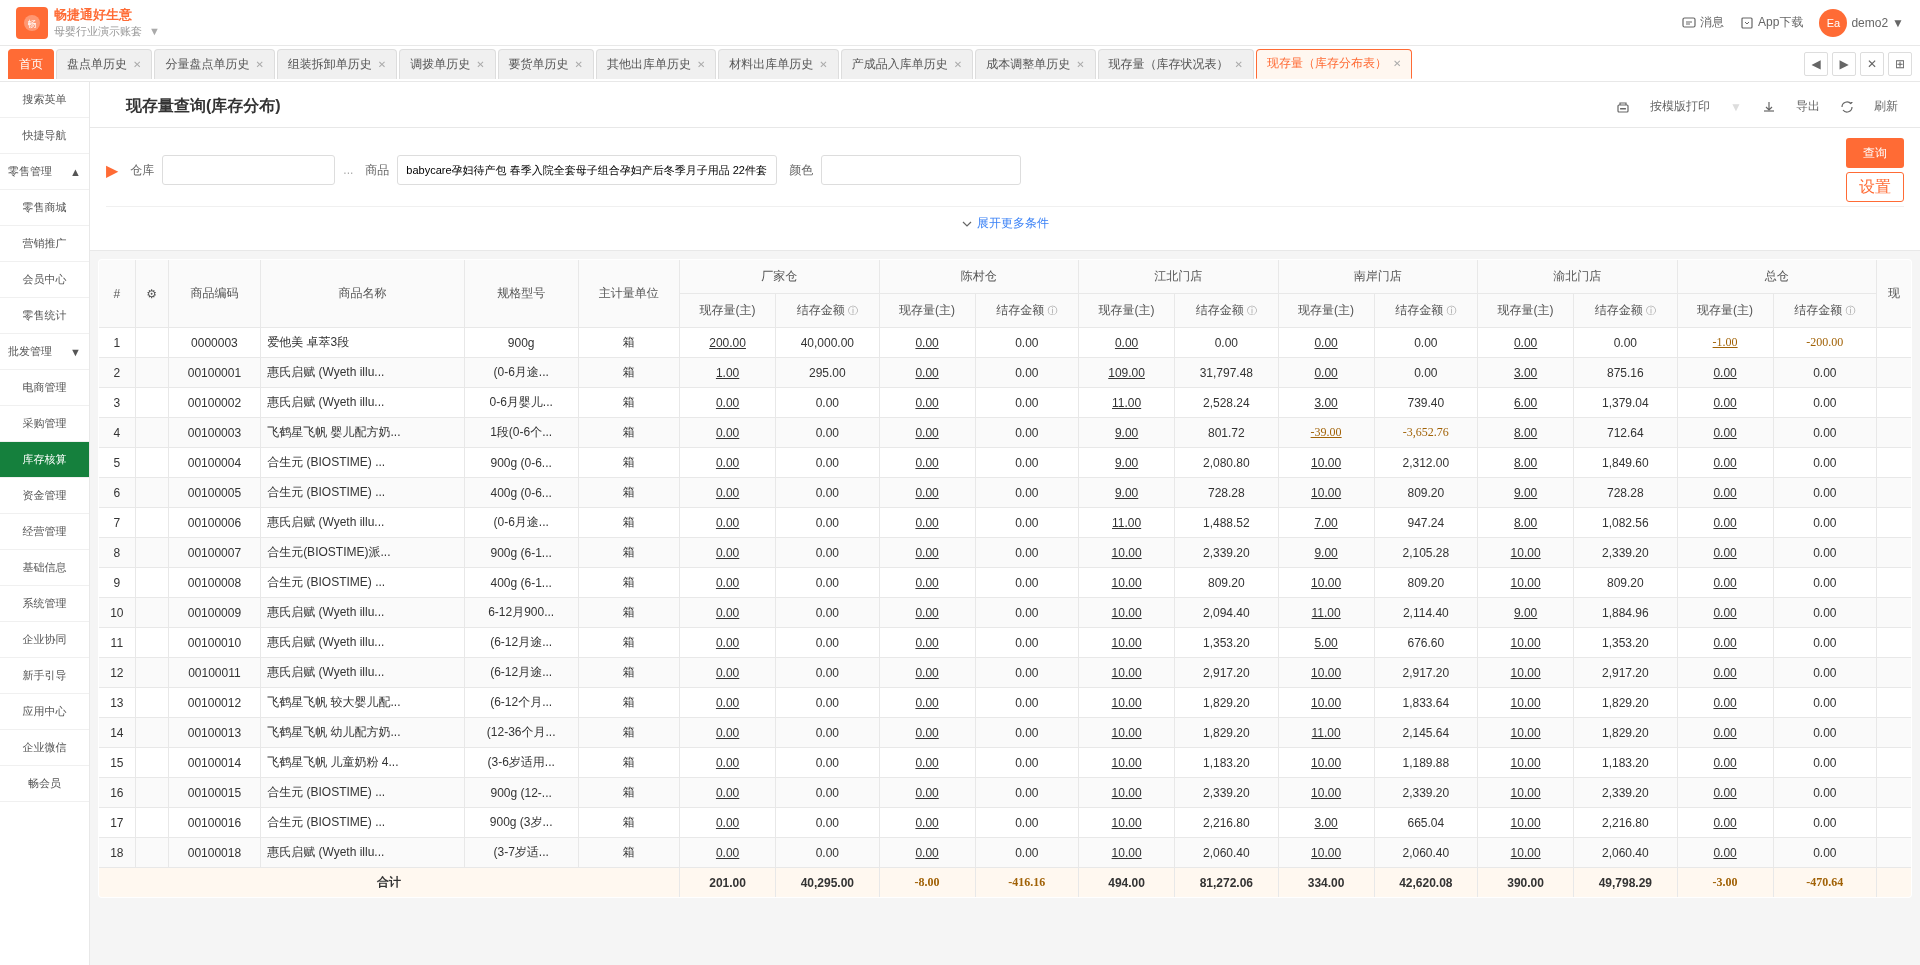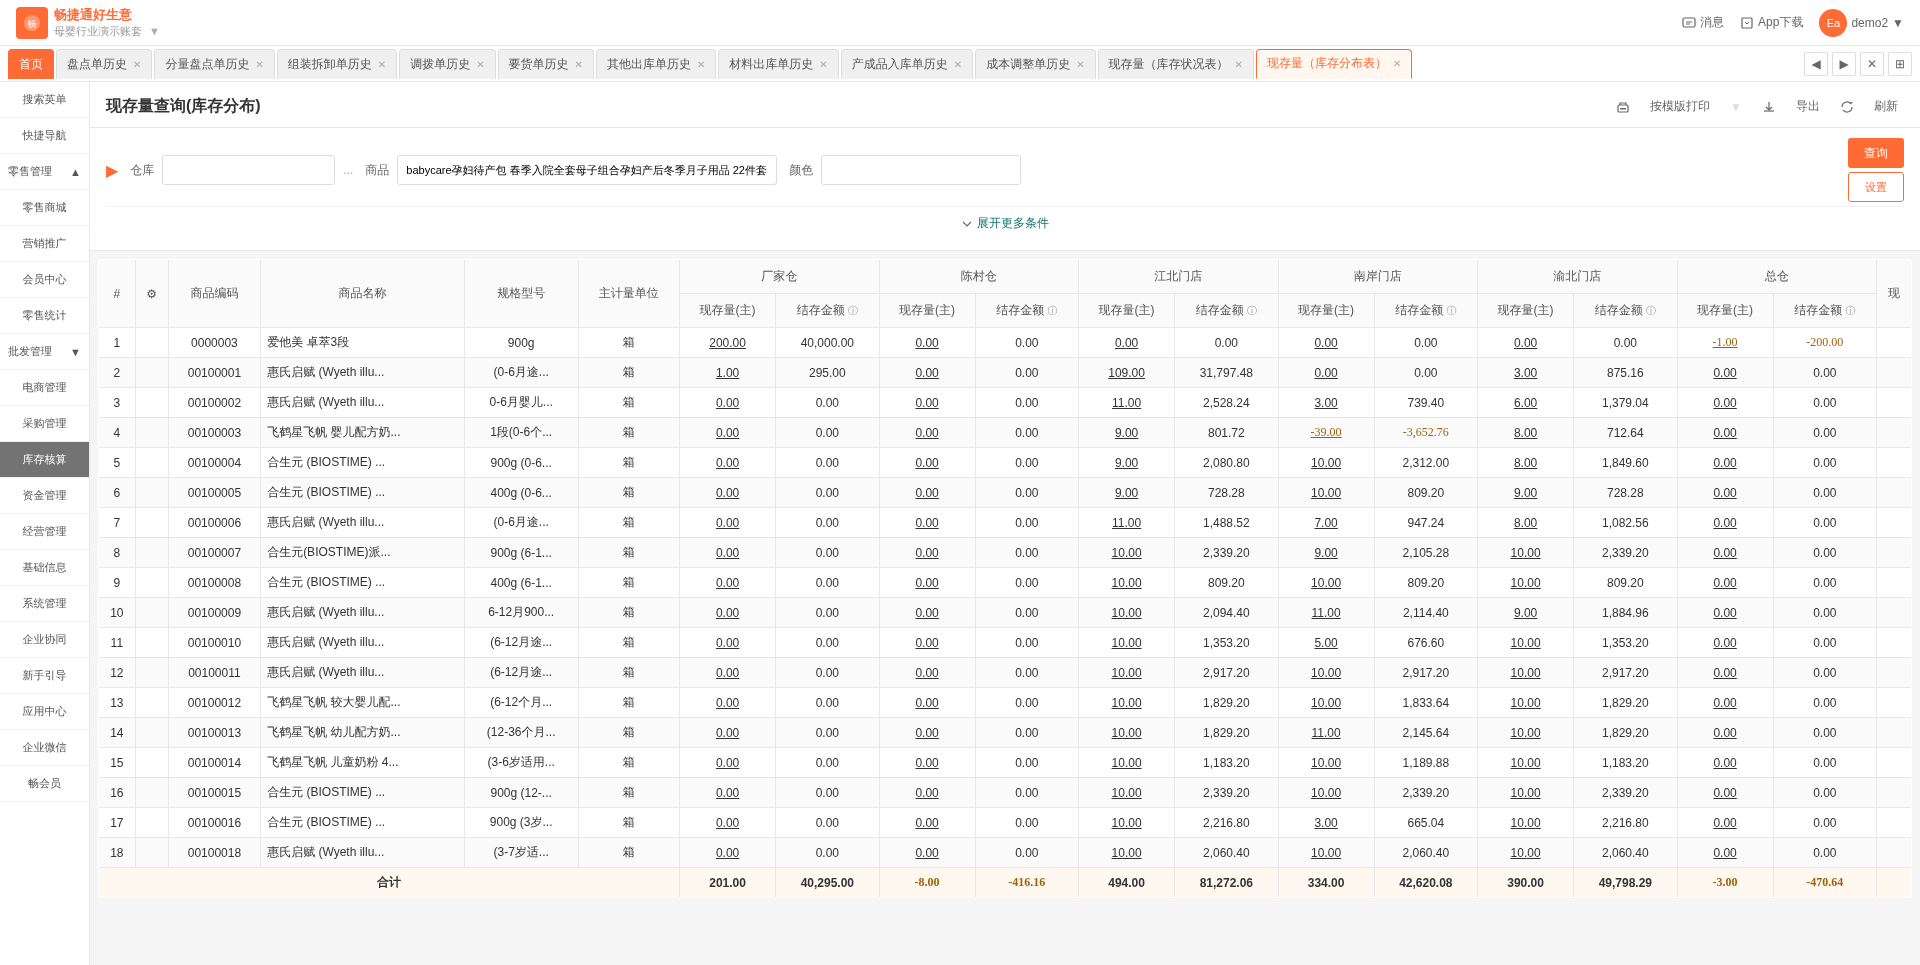--- a/index.html
+++ b/index.html
@@ -22,43 +22,43 @@
     .tab-nav { display: flex; align-items: center; gap: 4px; margin-left: auto; }
     .tab-nav-btn { width: 24px; height: 24px; display: flex; align-items: center; justify-content: center; cursor: pointer; color: #666; border: 1px solid #ddd; border-radius: 2px; background: #fff; }
     .home-tab { background: #ff6b35; color: white; border-color: #ff6b35; }
     
     
     .main-layout { display: flex; height: calc(965px - 46px - 36px); }
     
     
     .sidebar { width: 90px; background: #fff; border-right: 1px solid #e8e8e8; overflow-y: auto; flex-shrink: 0; }
     .sidebar-item { padding: 10px 4px; text-align: center; cursor: pointer; color: #555; font-size: 11px; border-bottom: 1px solid #f0f0f0; }
-    .sidebar-item.active { background: #737373; color: white; }
+    .sidebar-item.active { background: #15803d; color: white; }
     .sidebar-item-with-arrow { display: flex; align-items: center; justify-content: space-between; padding: 10px 8px; cursor: pointer; color: #555; font-size: 11px; border-bottom: 1px solid #f0f0f0; }
     
     
     .content { flex: 1; overflow: hidden; display: flex; flex-direction: column; background: #f5f5f5; }
     
     
     .page-header { background: #fff; padding: 12px 16px 8px; border-bottom: 1px solid #e8e8e8; display: flex; align-items: center; justify-content: space-between; }
-    .page-title { font-size: 16px; font-weight: bold; color: #333; }
+    .page-title { font-size: 16px; font-weight: bold; color: #333; margin-left: 20px; }
     .page-actions { display: flex; gap: 8px; align-items: center; }
     .action-btn { display: flex; align-items: center; gap: 20px; font-size: 12px; color: #666; cursor: pointer; padding: 4px 6px; }
     
     
     .filter-area { background: #fff; padding: 10px 16px; border-bottom: 1px solid #e8e8e8; }
     .filter-row { display: flex; align-items: center; gap: 12px; flex-wrap: wrap; }
     .filter-item { display: flex; align-items: center; gap: 8px; }
     .filter-label { color: #666; white-space: nowrap; font-size: 12px; }
     .filter-input { height: 30px; border: 1px solid #ddd; border-radius: 3px; padding: 0 8px; font-size: 12px; min-width: 100px; }
     .filter-input-wide { min-width: 350px; }
     .filter-ellipsis { color: #aaa; }
-    .expand-btn { display: flex; align-items: center; gap: 4px; color: #0f766e; cursor: pointer; font-size: 12px; padding: 4px 8px; }
+    .expand-btn { display: flex; align-items: center; gap: 4px; color: #3b82f6; cursor: pointer; font-size: 12px; padding: 4px 8px; }
     .search-btn { background: #ff6b35; color: white; border: none; padding: 6px 16px; border-radius: 3px; cursor: pointer; font-size: 12px; height: 30px; }
-    .setting-btn { background: white; color: #ff6b35; border: 1px solid #ff6b35; padding: 4px 12px; border-radius: 3px; cursor: pointer; font-size: 11px; height: 30px; }
+    .setting-btn { background: white; color: #ff6b35; border: 1px solid #ff6b35; padding: 4px 12px; border-radius: 3px; cursor: pointer; font-size: 16px; height: 30px; }
     
     
     .table-container { flex: 1; overflow: auto; padding: 8px; }
     .data-table { background: #fff; border: 1px solid #e8e8e8; border-radius: 4px; overflow: hidden; width: 100%; min-width: 1400px; border-collapse: collapse; }
     .data-table th { background: #fafafa; font-weight: normal; text-align: center; padding: 8px 6px; border: 1px solid #e8e8e8; font-size: 12px; color: #555; white-space: nowrap; }
     .data-table td { padding: 6px 6px; border: 1px solid #e8e8e8; text-align: center; font-size: 12px; white-space: nowrap; }
     .data-table tr:nth-child(even) td { background: #fafafa; }
     .col-group-header { background: #f0f0f0; text-align: center; font-size: 12px; color: #555; }
     .underline-val { text-decoration: underline; color: #333; cursor: pointer; }
     .red-val { color: #a16207; font-family: Liberation Serif, serif; }

